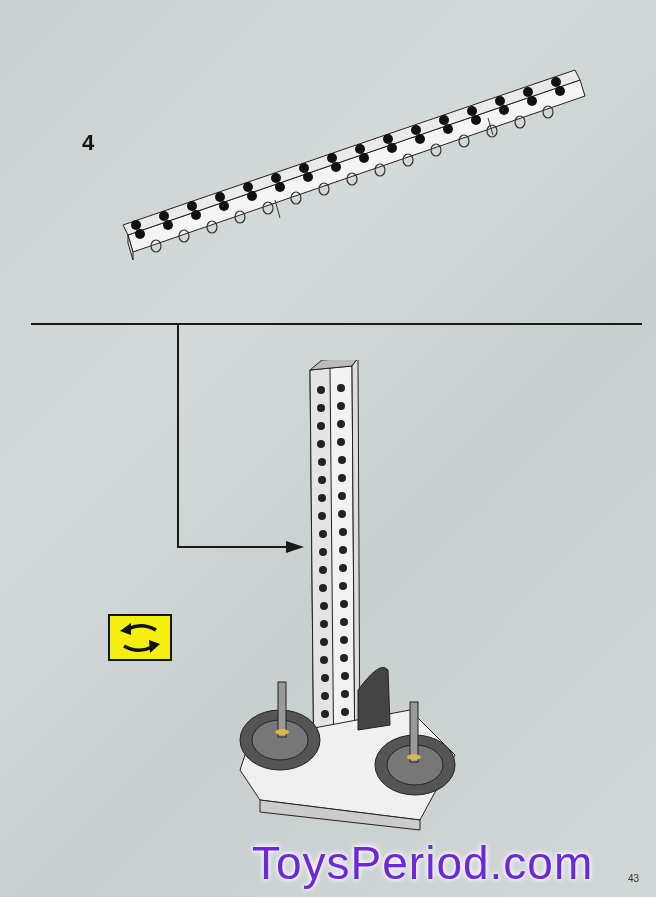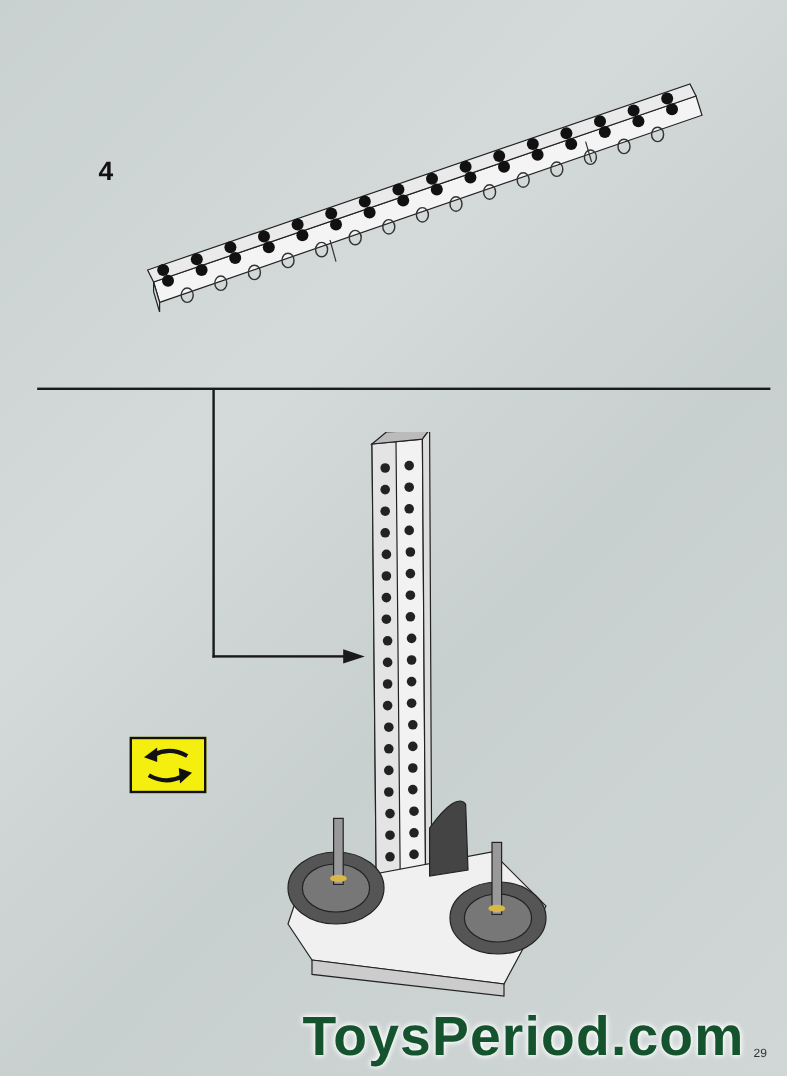--- a/index.html
+++ b/index.html
@@ -9,21 +9,21 @@
   .page{position:absolute;left:0;top:0;width:656px;height:897px;}
   .step-num{position:absolute;left:82px;top:130px;font-size:22px;font-weight:bold;color:#111;}
   .divider{position:absolute;left:31px;top:323px;width:611px;height:2px;background:#1a1a1a;}
   .callout-v{position:absolute;left:177px;top:324px;width:2px;height:224px;background:#1a1a1a;}
   .callout-h{position:absolute;left:177px;top:546px;width:120px;height:2px;background:#1a1a1a;}
   .arrowhead{position:absolute;left:286px;top:541px;width:0;height:0;border-top:6px solid transparent;border-bottom:6px solid transparent;border-left:18px solid #1a1a1a;}
   .rotate-badge{position:absolute;left:108px;top:614px;width:64px;height:47px;background:#f5ef10;border:2px solid #111;box-sizing:border-box;}
   .rotate-badge svg{position:absolute;left:0;top:0;}
   .beam-svg{position:absolute;left:120px;top:60px;}
   .model-svg{position:absolute;left:230px;top:360px;}
-  .watermark{position:absolute;left:252px;top:836px;font-size:46px;font-weight:bold;color:#14532d;letter-spacing:1px;
+  .watermark{position:absolute;left:252px;top:836px;font-size:46px;font-weight:normal;color:#6d28d9;letter-spacing:1px;
     text-shadow:0 0 4px #fff,0 0 6px #fff;}
   .page-num{position:absolute;left:628px;top:873px;font-size:10px;color:#333;}
 </style>
 </head>
 <body>
 
 <div class="page">
 
   <div class="step-num">4</div>
 
@@ -154,14 +154,14 @@
     <ellipse cx="185" cy="405" rx="40" ry="30" fill="#555" stroke="#222"></ellipse>
     <ellipse cx="185" cy="405" rx="28" ry="20" fill="#777" stroke="#222"></ellipse>
     <rect x="48" y="322" width="8" height="55" fill="#999" stroke="#222"></rect>
     <rect x="180" y="342" width="8" height="60" fill="#999" stroke="#222"></rect>
     <ellipse cx="52" cy="372" rx="7" ry="3" fill="#d8b648"></ellipse>
     <ellipse cx="184" cy="397" rx="7" ry="3" fill="#d8b648"></ellipse>
     <path d="M128,330 Q150,300 158,310 L160,365 L128,370 Z" fill="#444" stroke="#222"></path>
   </svg>
 
   <div class="watermark">ToysPeriod.com</div>
-  <div class="page-num">29</div>
+  <div class="page-num">43</div>
 </div>
 
 </body></html>

